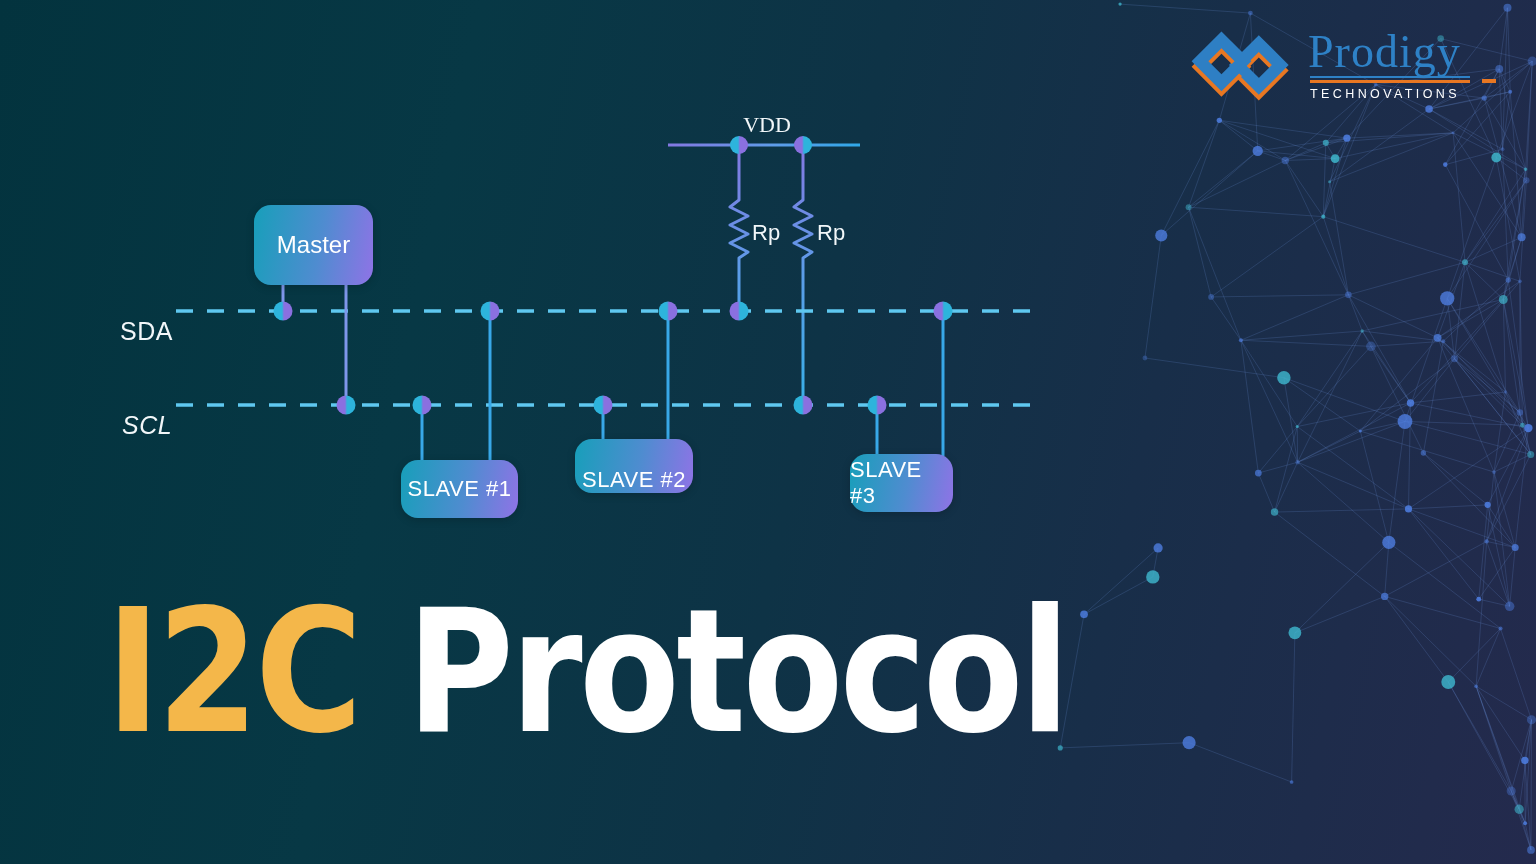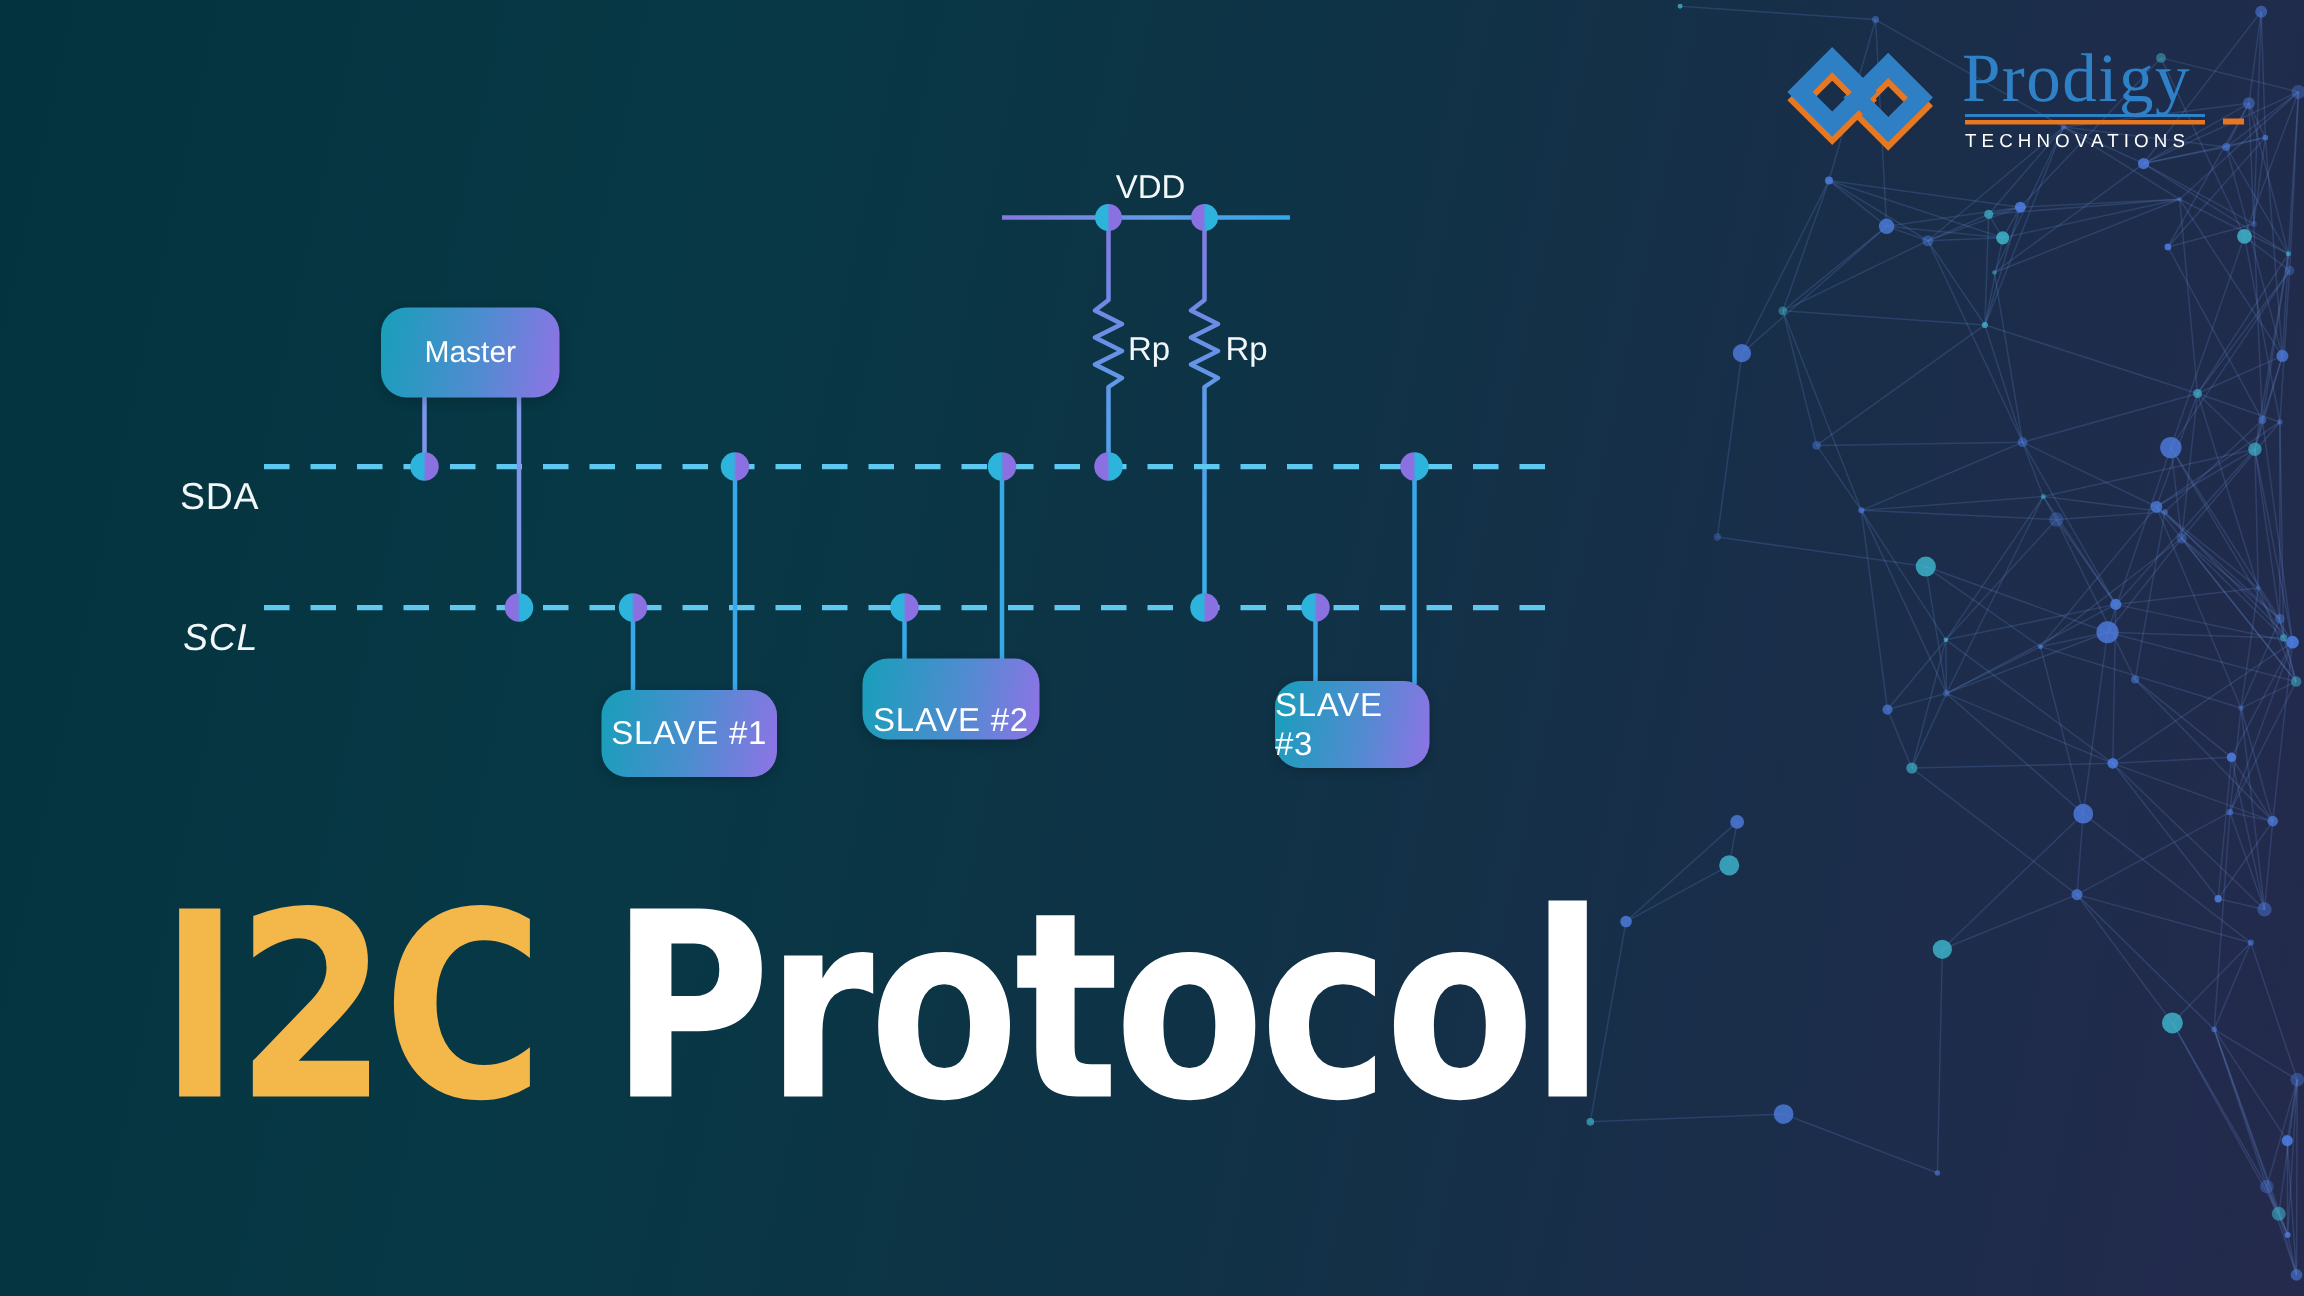--- a/index.html
+++ b/index.html
@@ -15,21 +15,21 @@
     position:absolute;color:#f2f7f9;font-size:25px;letter-spacing:.5px;margin-top:20px;
   }
   .vdd-label{position:absolute;color:#f2f7f9;font-size:22px;text-align:center;width:70px;}
   .rp-label{position:absolute;color:#f2f7f9;font-size:22px;}
   .node-box{
     position:absolute;display:flex;align-items:center;justify-content:center;
     color:#ffffff;border-radius:17px;
     background:linear-gradient(100deg,#179fba 0%,#4f8cd0 55%,#8f73e6 100%);
     box-shadow:0 2px 8px rgba(0,0,0,.18);
   }
-  .master-box{left:254px;top:205px;width:119px;height:60px;font-size:20px;}
+  .master-box{left:254px;top:205px;width:119px;height:80px;font-size:24px;}
   .slave-box{font-size:22px;letter-spacing:.5px;}
   .slave-1{left:401px;top:460px;width:117px;height:58px;}
   .slave-2{left:575px;top:439px;width:118px;height:54px;align-items:flex-end;}
   .slave-3{left:850px;top:454px;width:103px;height:58px;}
   .big-title{
     position:absolute;left:106px;top:586px;white-space:nowrap;
     font-family:"DejaVu Sans",sans-serif;font-weight:bold;
     font-size:172px;line-height:1.0;letter-spacing:-4px;
     transform:scaleX(.85);transform-origin:left center;
     color:#ffffff;
@@ -442,21 +442,21 @@
     </g>
     <g>
       <circle cx="346" cy="405" r="9.5" fill="url(#gradDot)"></circle>
       <circle cx="422" cy="405" r="9.5" fill="url(#gradDotR)"></circle>
       <circle cx="603" cy="405" r="9.5" fill="url(#gradDotR)"></circle>
       <circle cx="803" cy="405" r="9.5" fill="url(#gradDotR)"></circle>
       <circle cx="877" cy="405" r="9.5" fill="url(#gradDotR)"></circle>
     </g>
   </svg>
 
-  <div class="vdd-label" style="left:732px;top:112px;">VDD</div>
+  <div class="vdd-label" style="left:732px;top:112px;font-family:Liberation Serif, serif;">VDD</div>
   <div class="rp-label" style="left:752px;top:220px;">Rp</div>
   <div class="rp-label" style="left:817px;top:220px;">Rp</div>
   <div class="bus-label" style="left:120px;top:297px;">SDA</div>
   <div class="bus-label" style="left:122px;top:391px;font-style:italic;">SCL</div>
 
   <div class="node-box master-box">
     <span>Master</span>
   </div>
   <div class="node-box slave-box slave-1">
     <span>SLAVE #1</span>

